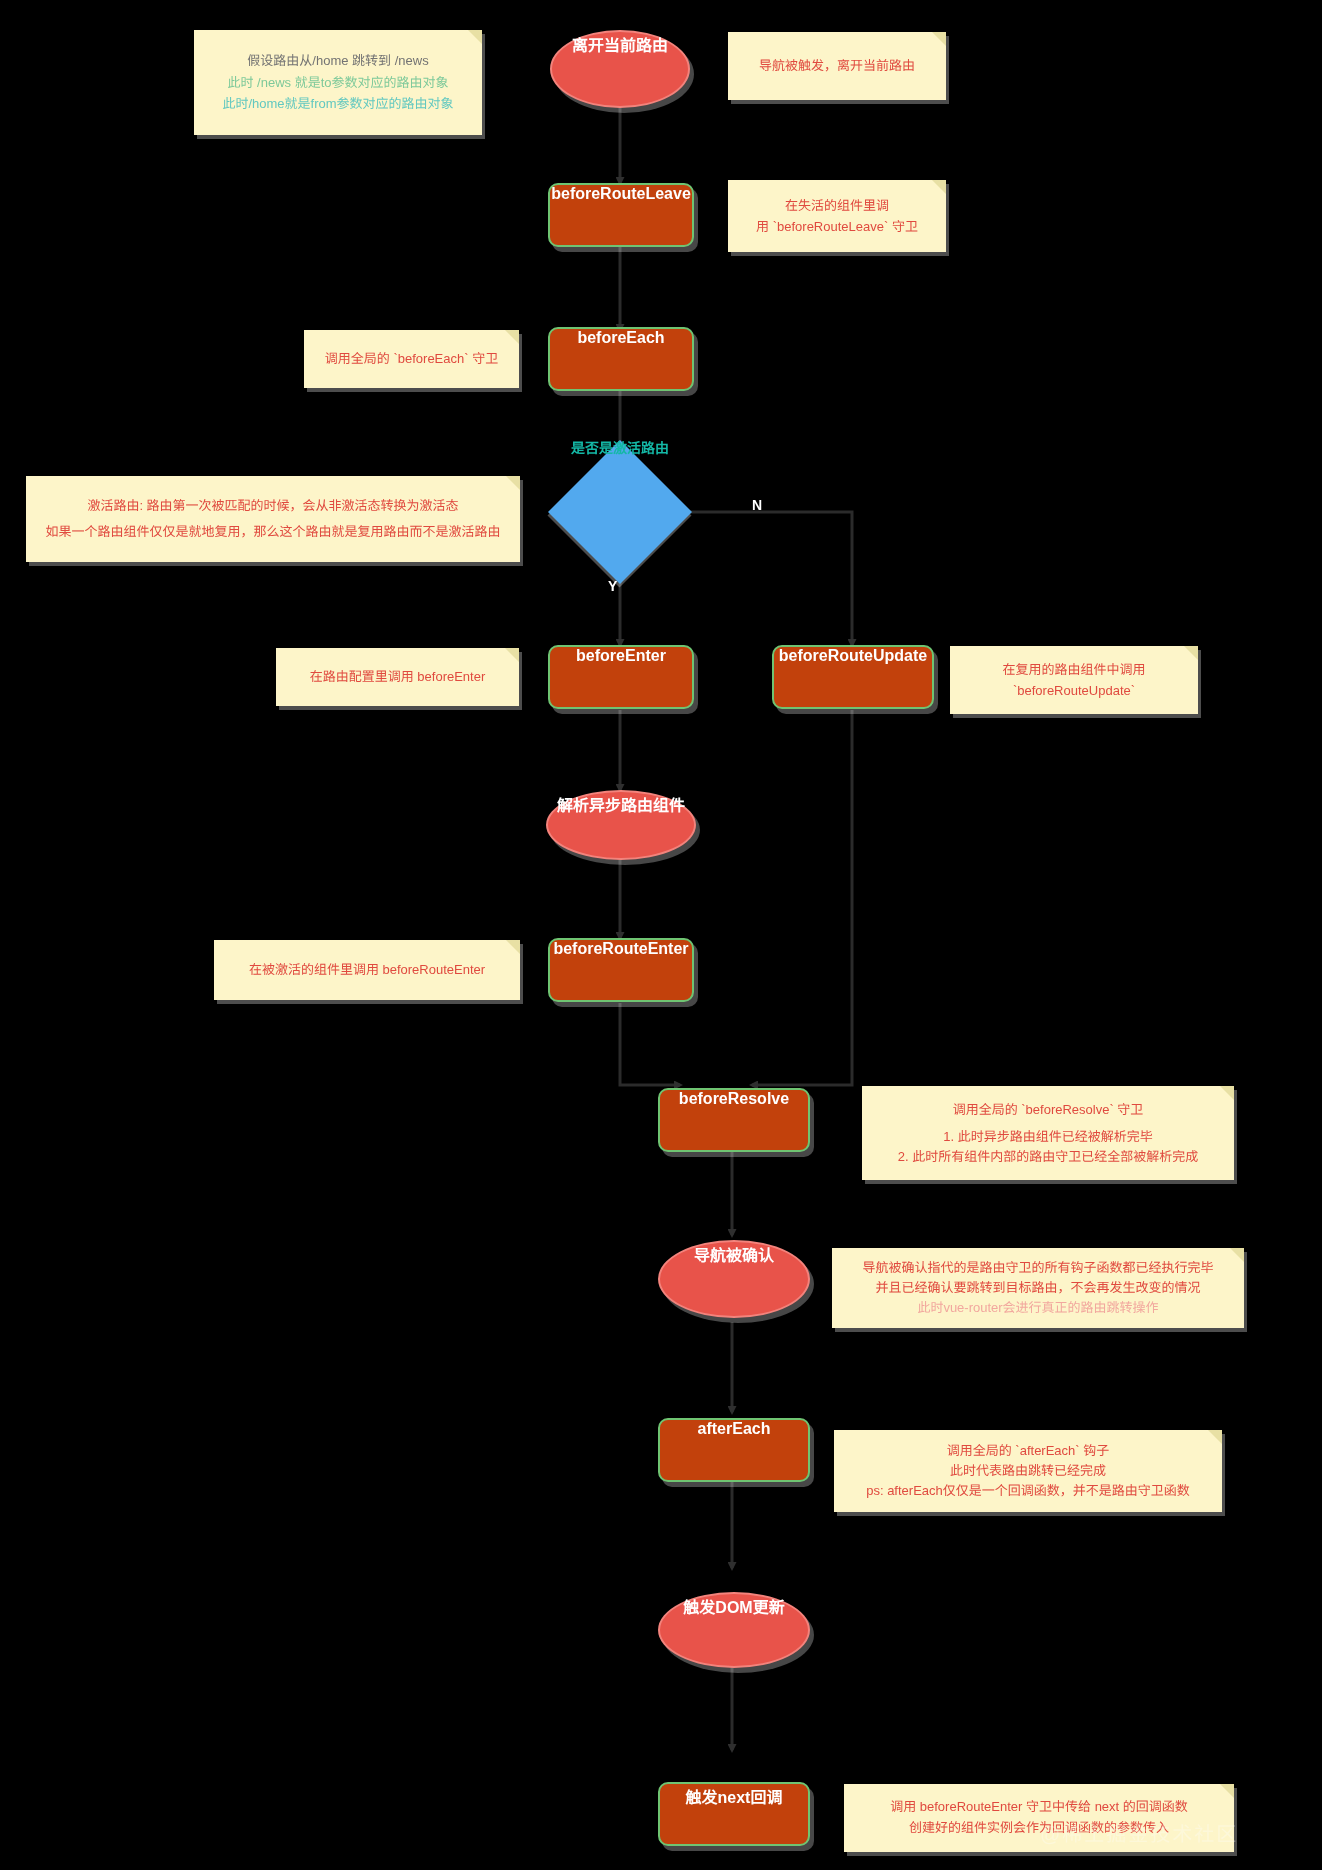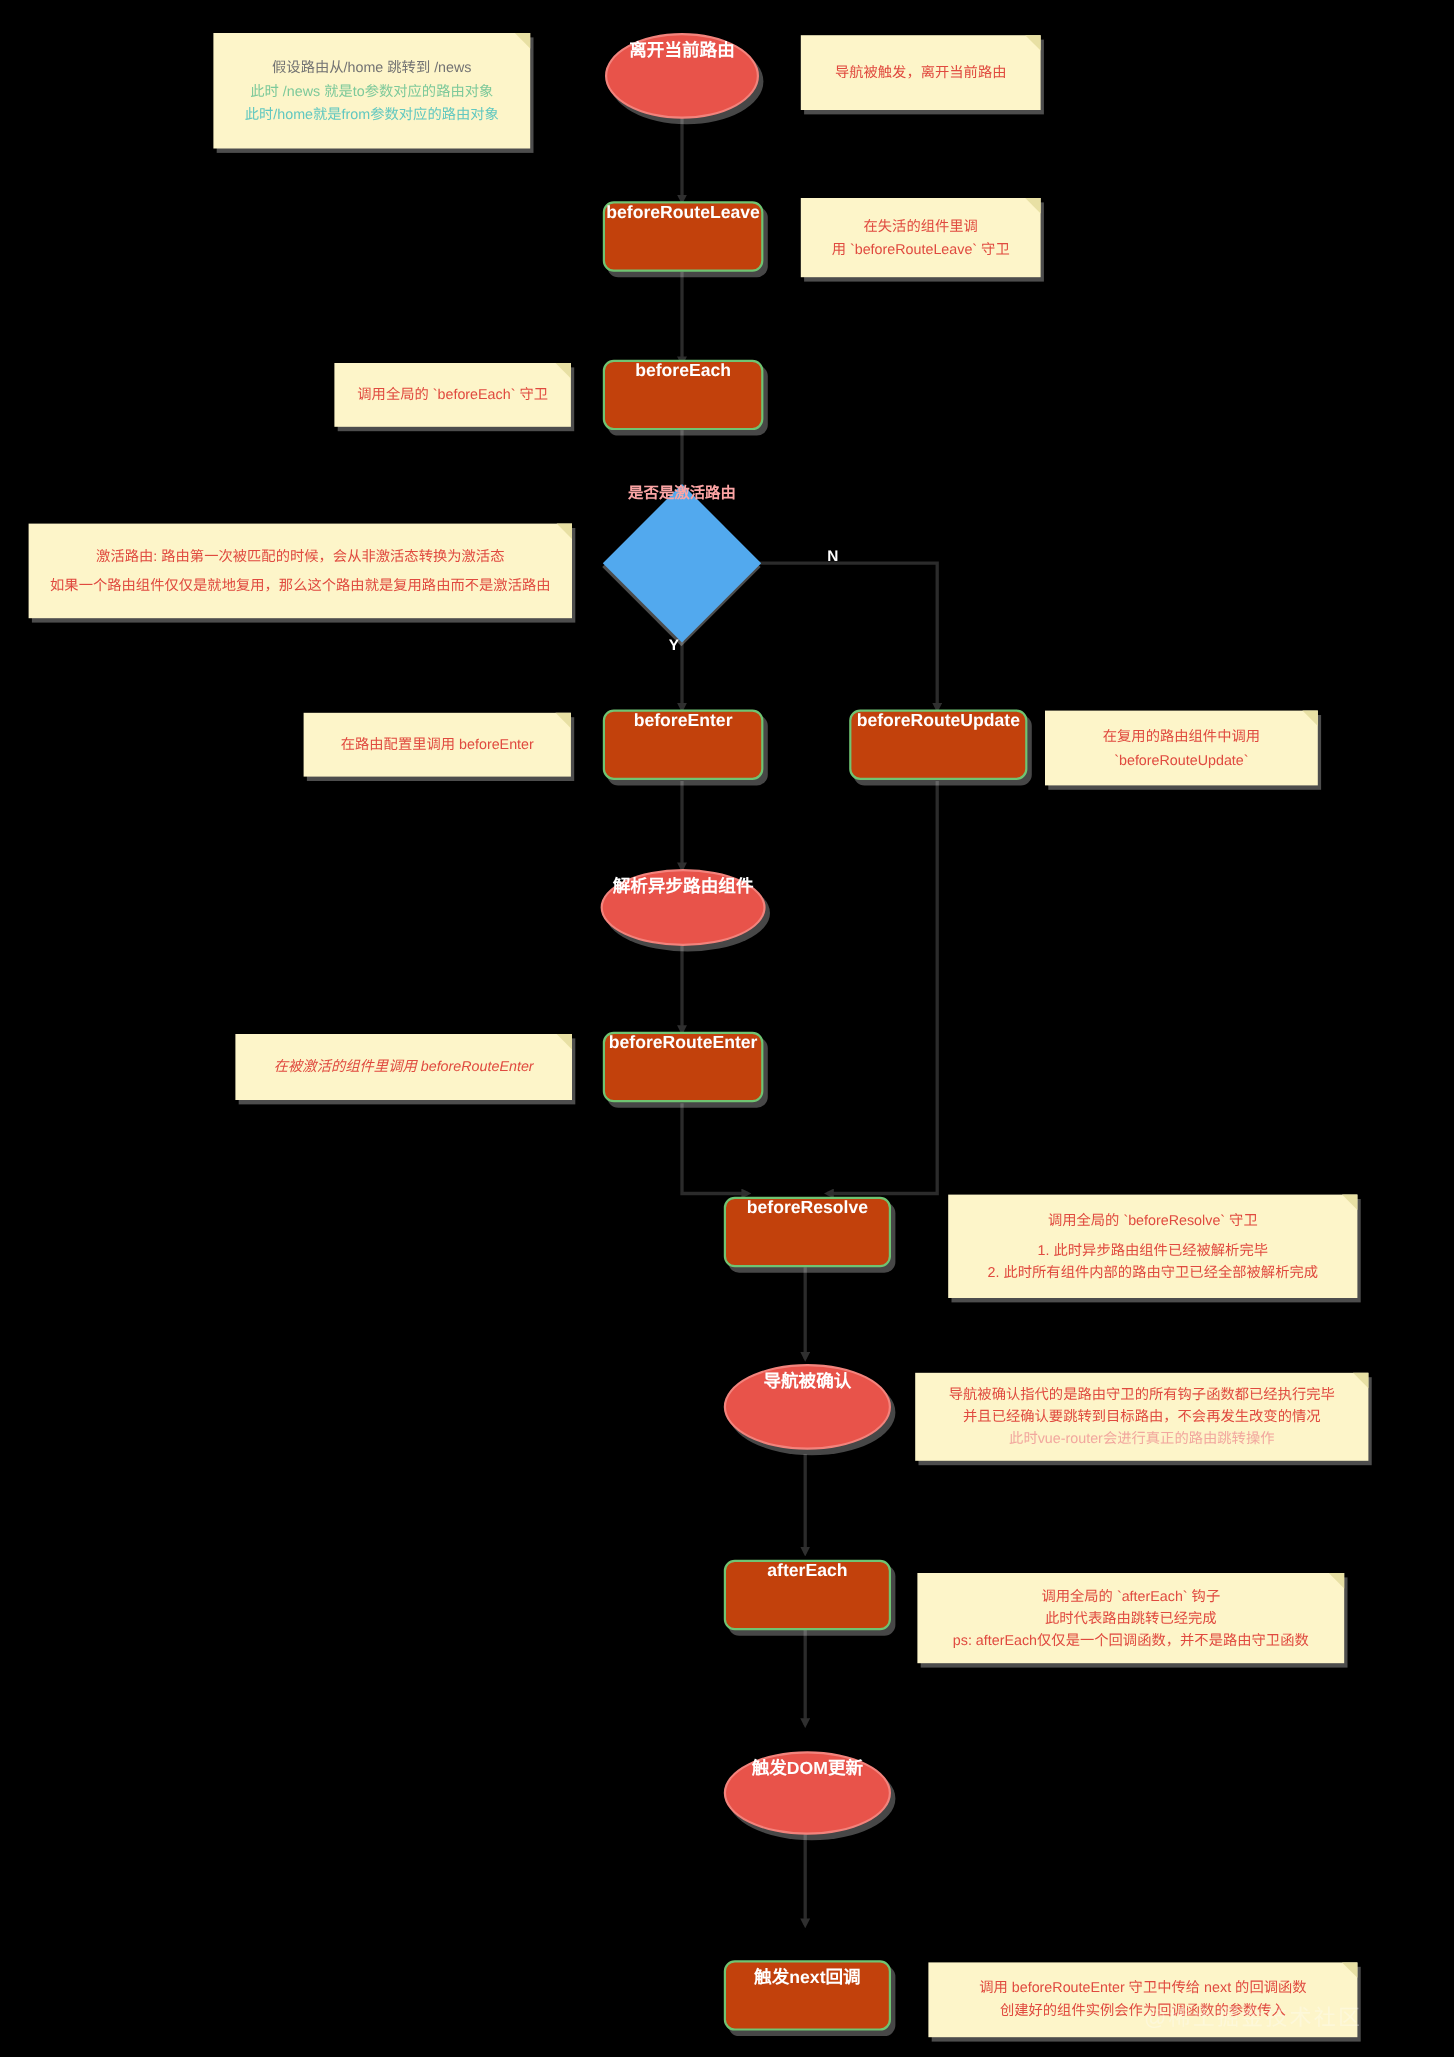--- a/index.html
+++ b/index.html
@@ -68,21 +68,21 @@
     background: #52a9ee;
     transform: rotate(45deg) scale(0.707);
     transform-origin: center center;
     box-shadow: 3px 4px 0 rgba(255,255,255,0.3);
   }
   .diamond-label {
     position: relative;
     z-index: 2;
     font-size: 14px;
     font-weight: bold;
-    color: #fca5a5;
+    color: #14b8a6;
     text-align: center;
     line-height: 1.2;
   }
 
   
   .note {
     position: absolute;
     background: #fdf5c9;
     box-sizing: border-box;
     padding: 10px 14px;
@@ -261,21 +261,21 @@
     <span class="fold"></span>
     <div class="note-line">在路由配置里调用 beforeEnter</div>
   </div>
 
   <div class="note" style="left:950px; top:646px; width:248px; height:68px;">
     <span class="fold"></span>
     <div class="note-line">在复用的路由组件中调用</div>
     <div class="note-line">`beforeRouteUpdate`</div>
   </div>
 
-  <div class="note" style="left:214px; top:940px; width:306px; height:60px;font-style:italic;">
+  <div class="note" style="left:214px; top:940px; width:306px; height:60px;">
     <span class="fold"></span>
     <div class="note-line">在被激活的组件里调用 beforeRouteEnter</div>
   </div>
 
   <div class="note" style="left:862px; top:1086px; width:372px; height:94px; line-height:1.5;">
     <span class="fold"></span>
     <div class="note-line">调用全局的 `beforeResolve` 守卫</div>
     <div class="note-line" style="height:8px;"></div>
     <div class="note-line">1. 此时异步路由组件已经被解析完毕</div>
     <div class="note-line">2. 此时所有组件内部的路由守卫已经全部被解析完成</div>

